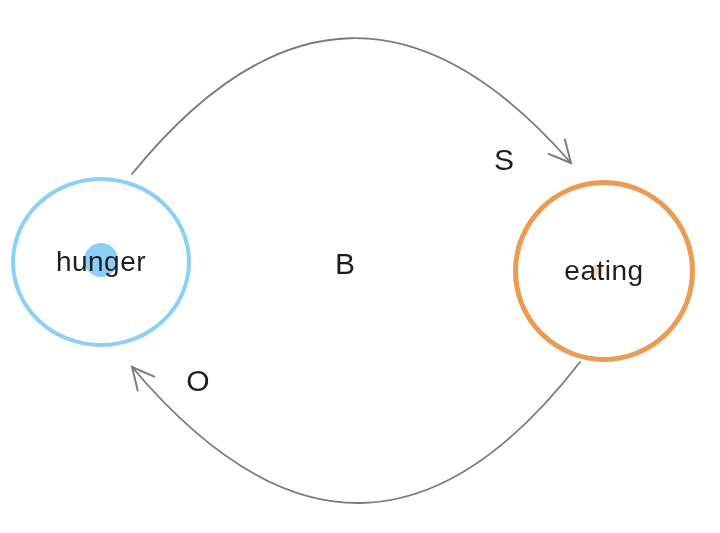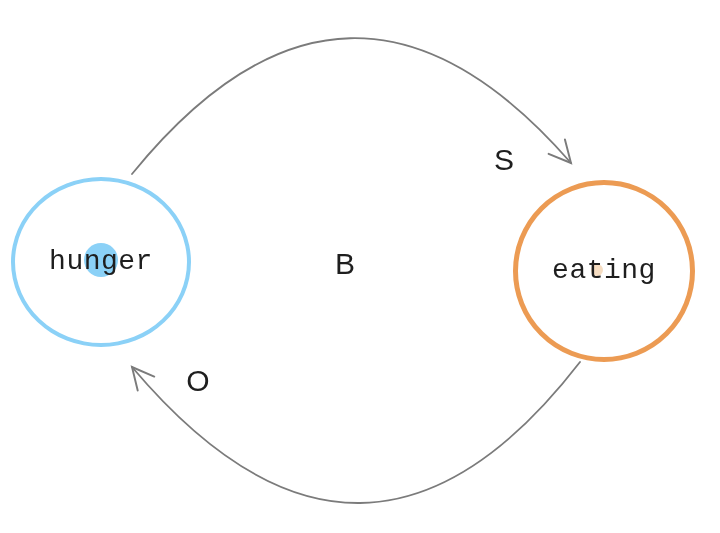--- a/index.html
+++ b/index.html
@@ -62,21 +62,20 @@
     height: 182px;
     border: 5px solid var(--node-orange);
   }
   .node-label {
     position: relative;
     z-index: 1;
     font-size: 28px;
     line-height: 1;
     letter-spacing: 0.5px;
     color: var(--text);
-    font-family: Liberation Mono, monospace;
   }
   .center-dot {
     position: absolute;
     border-radius: 50%;
     z-index: 0;
   }
   .dot-blue {
     width: 34px;
     height: 34px;
     left: calc(50% - 17px);

